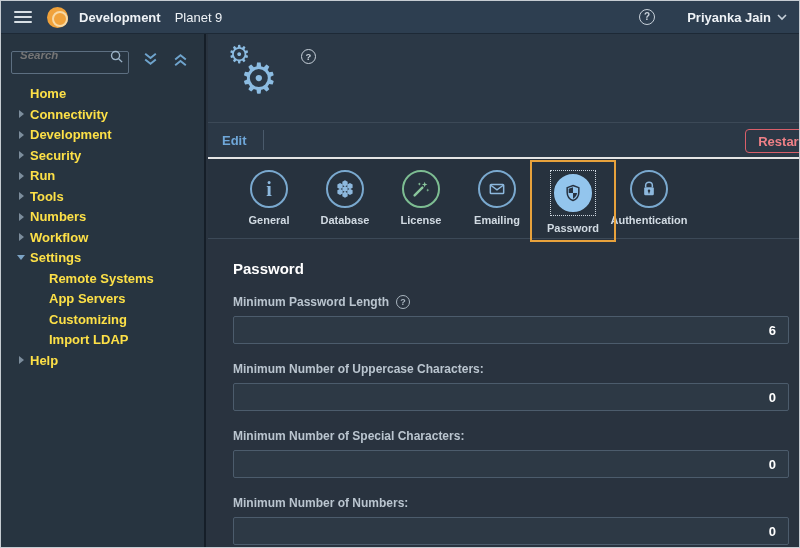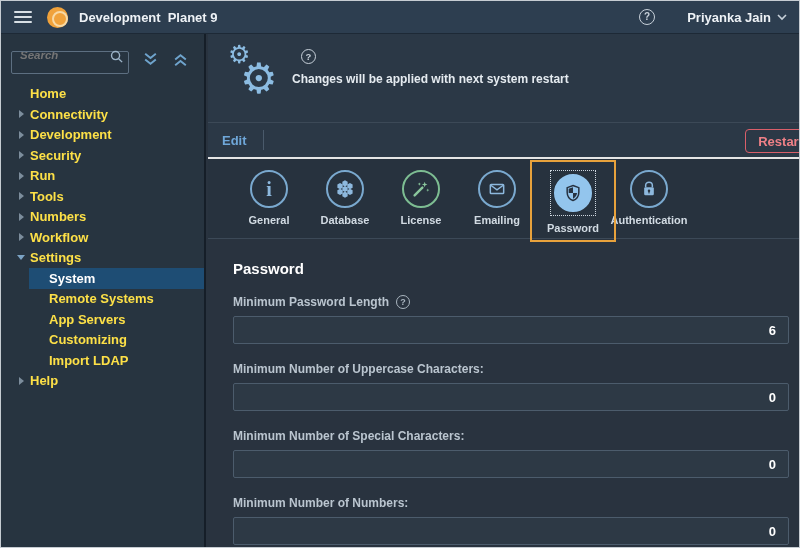--- a/index.html
+++ b/index.html
@@ -16,21 +16,21 @@
   .topbar {
     position:absolute; top:0; left:0; right:0; height:33px;
     background:#2d3e50; border-bottom:1px solid #1d2936;
     display:flex; align-items:center; z-index:20;
   }
   .hamburger { width:18px; height:12px; margin-left:13px; display:flex; flex-direction:column; justify-content:space-between; cursor:pointer; }
   .hamburger span { display:block; height:2px; background:#d8dfe5; border-radius:1px; }
   .logo { width:21px; height:21px; border-radius:50%; background:#f0a23b; margin-left:15px; position:relative; }
   .logo::after { content:""; position:absolute; left:4.5px; top:4.5px; width:12px; height:12px; border:2.5px solid #f8d9a4; border-radius:50%; }
   .tb-app { margin-left:11px; font-size:13px; font-weight:700; color:#eef2f6; }
-  .tb-product { margin-left:7px; font-size:13px; font-weight:700; color:#eef2f6; }
+  .tb-product { margin-left:14px; font-size:13px; font-weight:400; color:#eef2f6; }
   .tb-right { margin-left:auto; display:flex; align-items:center; margin-right:12px; }
   .help-circle {
     width:16px; height:16px; border:1px solid #c7d0d9; border-radius:50%;
     color:#c7d0d9; font-size:10px; font-weight:700; display:inline-flex;
     align-items:center; justify-content:center; line-height:1;
   }
   .tb-user { margin-left:32px; font-size:13px; font-weight:700; color:#eef2f6; display:flex; align-items:center; cursor:pointer; }
   .tb-user svg { margin-left:6px; }
 
   
@@ -200,23 +200,20 @@
             <span class="tri-r"></span>
           </span>
           <span>Workflow</span>
         </div>
       <div class="nav-row">
           <span class="exp">
             <span class="tri-d"></span>
           </span>
           <span>Settings</span>
         </div>
-      <div class="nav-row l1 sel">
-          <span>System</span>
-        </div>
       <div class="nav-row l1">
           <span>Remote Systems</span>
         </div>
       <div class="nav-row l1">
           <span>App Servers</span>
         </div>
       <div class="nav-row l1">
           <span>Customizing</span>
         </div>
       <div class="nav-row l1">
@@ -235,21 +232,20 @@
 
     <div class="main-header">
       <div class="gears">
         <span class="gear-small">⚙</span>
         <span class="gear-big">⚙</span>
       </div>
       <div class="title-block">
         <div class="page-title">
           <span class="help-circle">?</span>
         </div>
-        <div class="page-subtitle">Changes will be applied with next system restart</div>
       </div>
     </div>
 
     <div class="toolbar">
       <span class="edit-btn">Edit</span>
       <span class="toolbar-divider"></span>
       <button class="restart-btn">Restart</button>
     </div>
 
     <div class="tabstrip">

